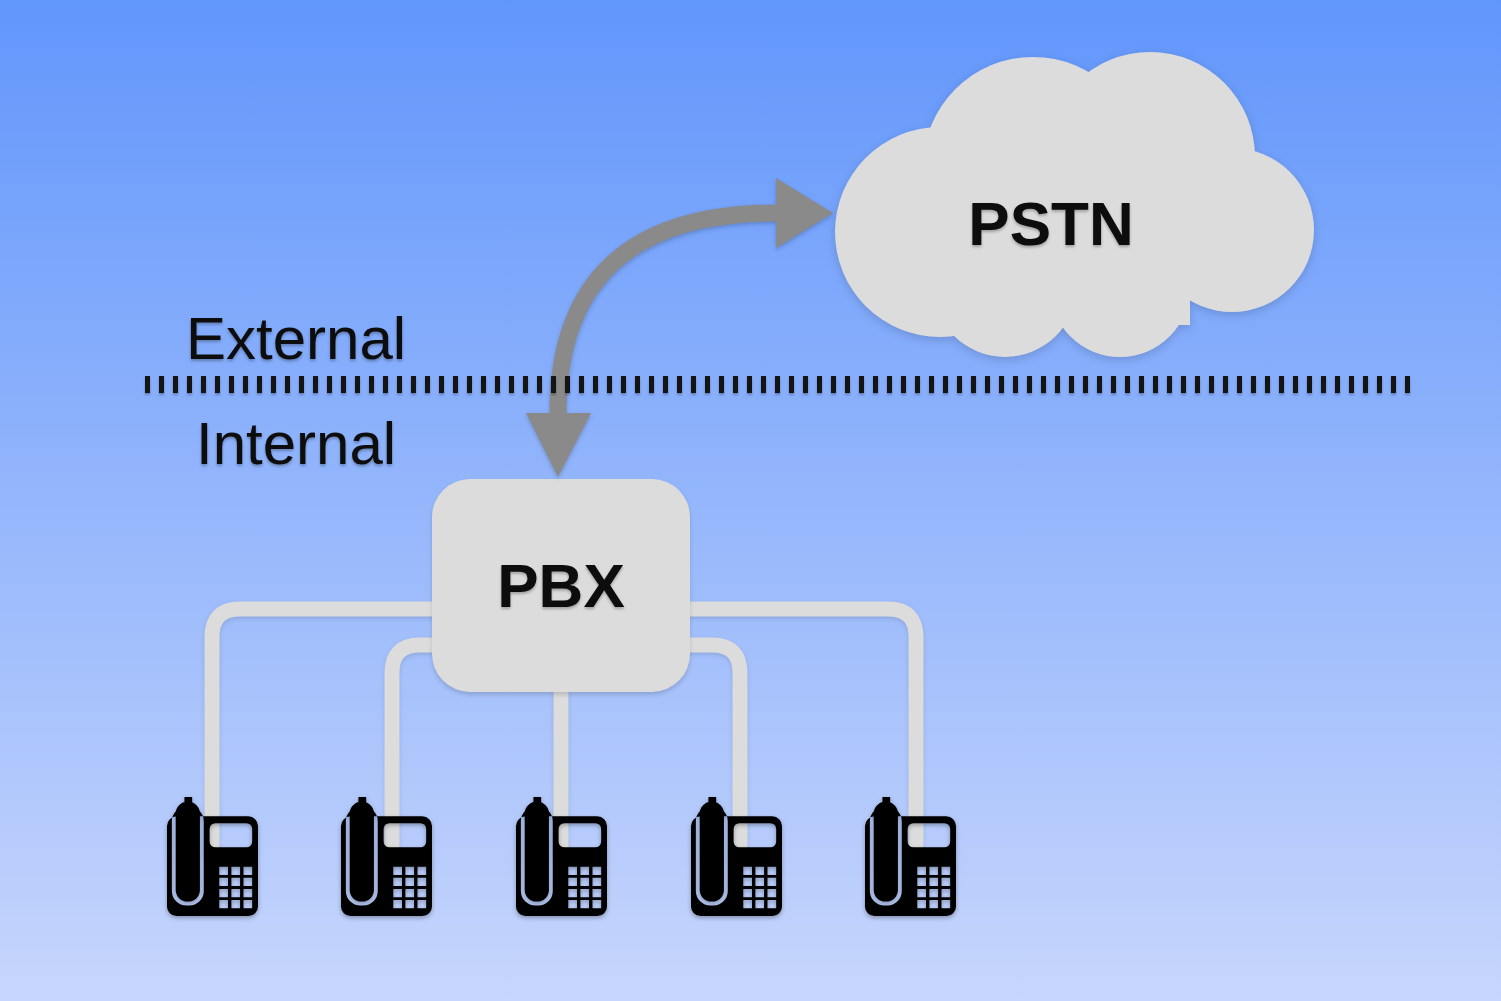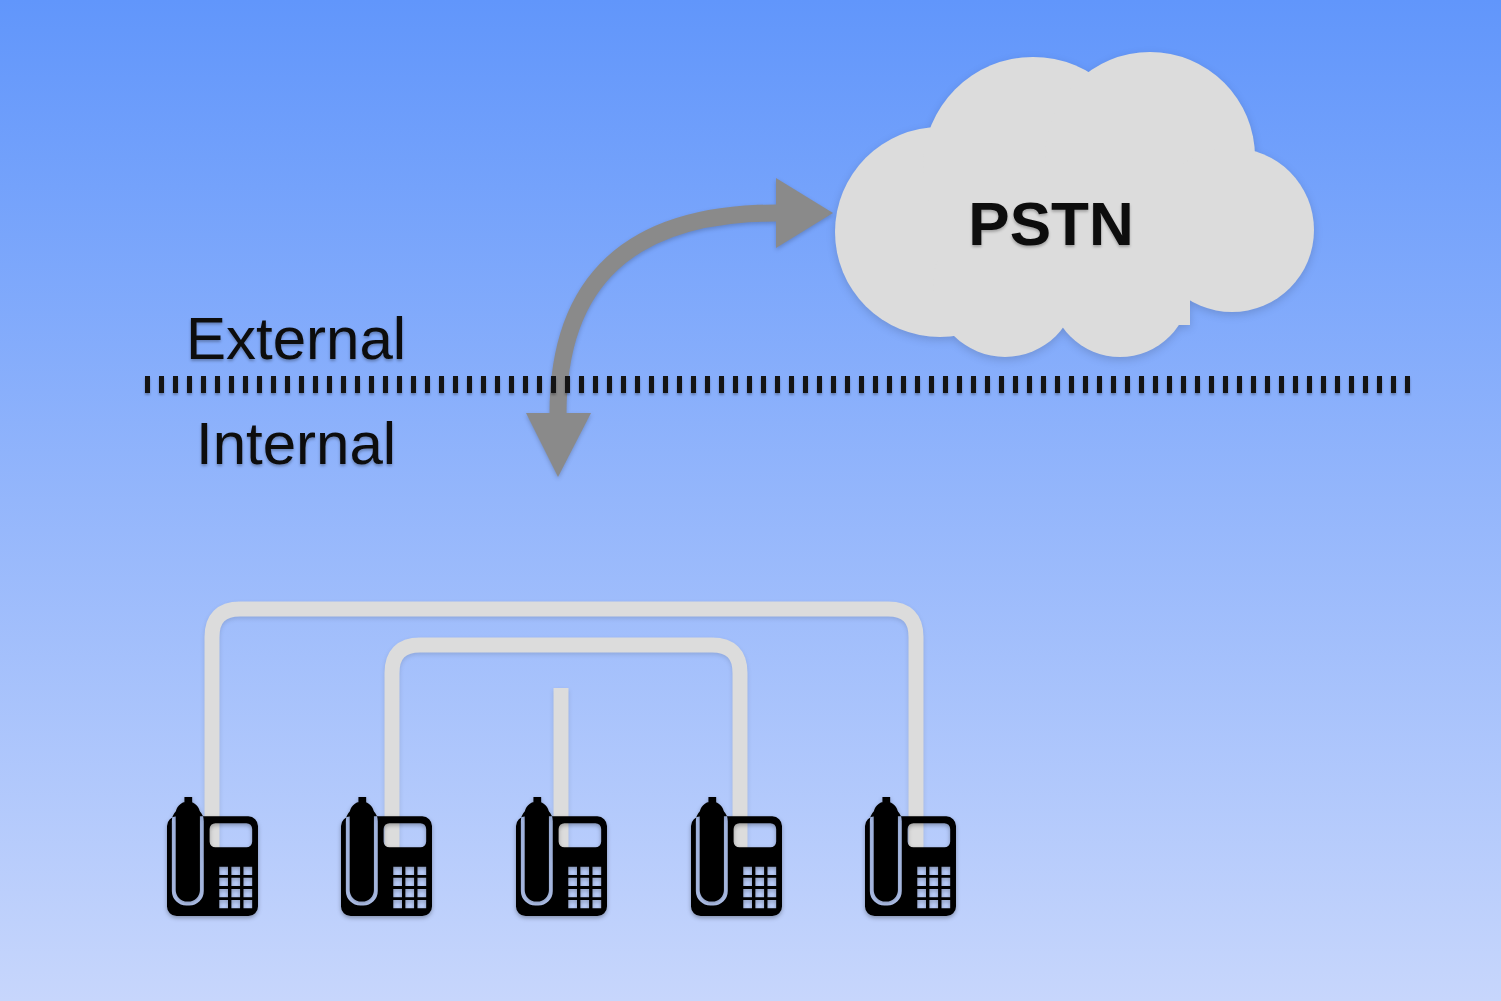--- a/index.html
+++ b/index.html
@@ -74,20 +74,23 @@
   </svg>
 
   <svg class="layer connectors" viewBox="0 0 1501 1001">
     <path d="M 562 609 H 240 Q 212 609 212 637 V 858"></path>
     <path d="M 562 645 H 420 Q 392 645 392 673 V 858"></path>
     <path d="M 561 688 V 858"></path>
     <path d="M 562 645 H 712 Q 740 645 740 673 V 858"></path>
     <path d="M 562 609 H 888 Q 916 609 916 637 V 858"></path>
   </svg>
 
+  <div class="pbx-box">
+    <span class="lbl-pbx">PBX</span>
+  </div>
 
   <svg class="layer arrow-layer" viewBox="0 0 1501 1001">
     <path class="shaft" d="M 558 414 Q 558 213 776 213"></path>
     <polygon points="776,178 776,248 833,213"></polygon>
     <polygon points="526,413 591,413 558,477"></polygon>
   </svg>
 
   <div class="boundary-line"></div>
 
   <svg class="layer cloud-layer" viewBox="0 0 1501 1001">

